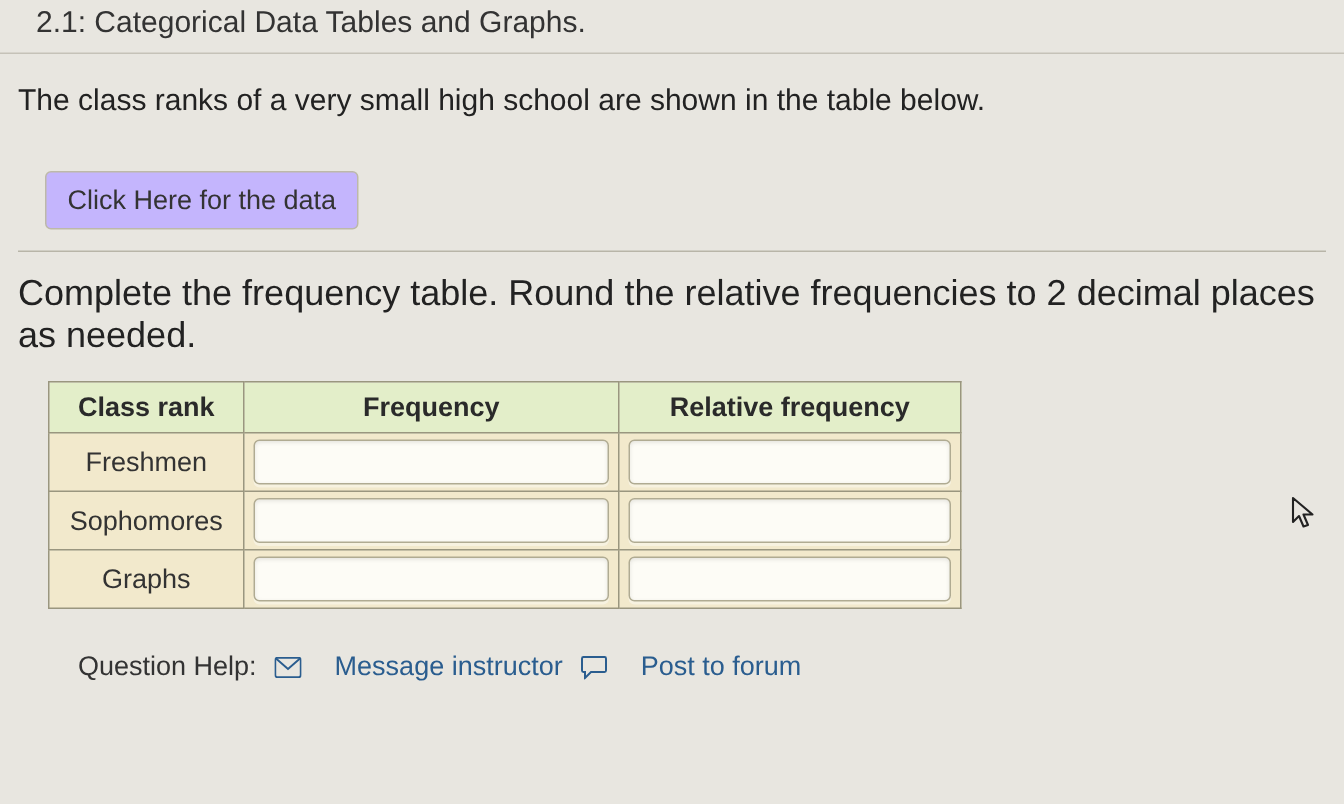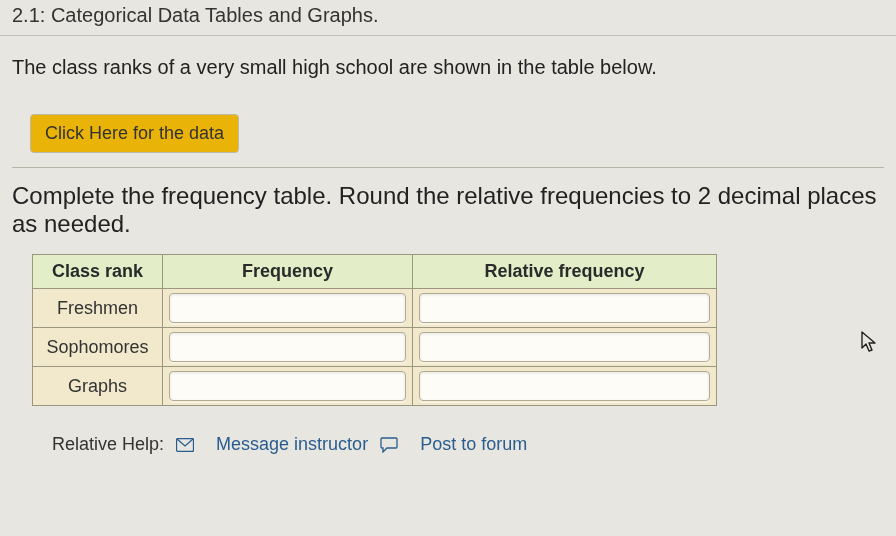--- a/index.html
+++ b/index.html
@@ -5,37 +5,37 @@
     * { box-sizing: border-box; margin: 0; padding: 0; }
     body {
       font-family: "Lucida Sans", "Lucida Grande", Verdana, sans-serif;
       background: #e8e6e0;
       width: 896px;
       height: 536px;
       overflow: hidden;
       color: #2a2a2a;
     }
     .page-title-bar {
-      padding: 4px 8px 8px 12px;
+      padding: 4px 8px 8px 24px;
       border-bottom: 1px solid #c5c2b8;
       font-size: 20px;
       font-weight: 500;
       color: #333;
     }
     .content {
       padding: 20px 12px 12px 12px;
     }
     .intro-text {
       font-size: 20px;
       color: #222;
       margin-bottom: 35px;
     }
     .data-button {
       display: inline-block;
-      background: #eab308;
+      background: #c4b5fd;
       border: 1px solid #bdb9a9;
       border-radius: 4px;
       padding: 8px 14px;
       font-size: 18px;
       color: #333;
       cursor: pointer;
       margin-bottom: 14px;
       margin-left: 18px;
     }
     .divider {
@@ -59,21 +59,21 @@
       font-size: 18px;
       font-weight: 500;
     }
     table.freq th {
       background: #e3eec9;
       color: #2a2a2a;
       font-weight: 600;
     }
     table.freq th.rank-col { width: 130px; }
     table.freq th.freq-col { width: 250px; }
-    table.freq th.rel-col { width: 304px; }
+    table.freq th.rel-col { width: 228px; }
     table.freq td.rank-cell {
       background: #f2e9cc;
       color: #333;
     }
     table.freq td.input-cell {
       background: #f2e9cc;
       padding: 4px 6px;
     }
     .answer-input {
       width: 100%;
@@ -146,21 +146,21 @@
       </tr>
       <tr>
         <td class="rank-cell">Graphs</td>
         <td class="input-cell"><input class="answer-input" value="" style=""></td>
         <td class="input-cell"><input class="answer-input" value="" style=""></td>
       </tr>
     </tbody>
   </table>
 
   <div class="help-row">
-    <span>Relative Help:</span>
+    <span>Question Help:</span>
     <span class="help-link">
       <svg class="icon-svg" width="18" height="14" viewBox="0 0 18 14">
         <rect x="0.5" y="0.5" width="17" height="13" rx="1.5" fill="none" stroke="#2a5d8f" stroke-width="1.3"></rect>
         <path d="M1 1 L9 8 L17 1" fill="none" stroke="#2a5d8f" stroke-width="1.3"></path>
       </svg>
       <span>Message instructor</span>
     </span>
     <span class="help-link">
       <svg class="icon-svg" width="18" height="16" viewBox="0 0 18 16">
         <path d="M2 1 h14 a1 1 0 0 1 1 1 v8 a1 1 0 0 1 -1 1 h-9 l-4 4 v-4 h-1 a1 1 0 0 1 -1 -1 v-8 a1 1 0 0 1 1 -1 z" fill="none" stroke="#2a5d8f" stroke-width="1.3"></path>

